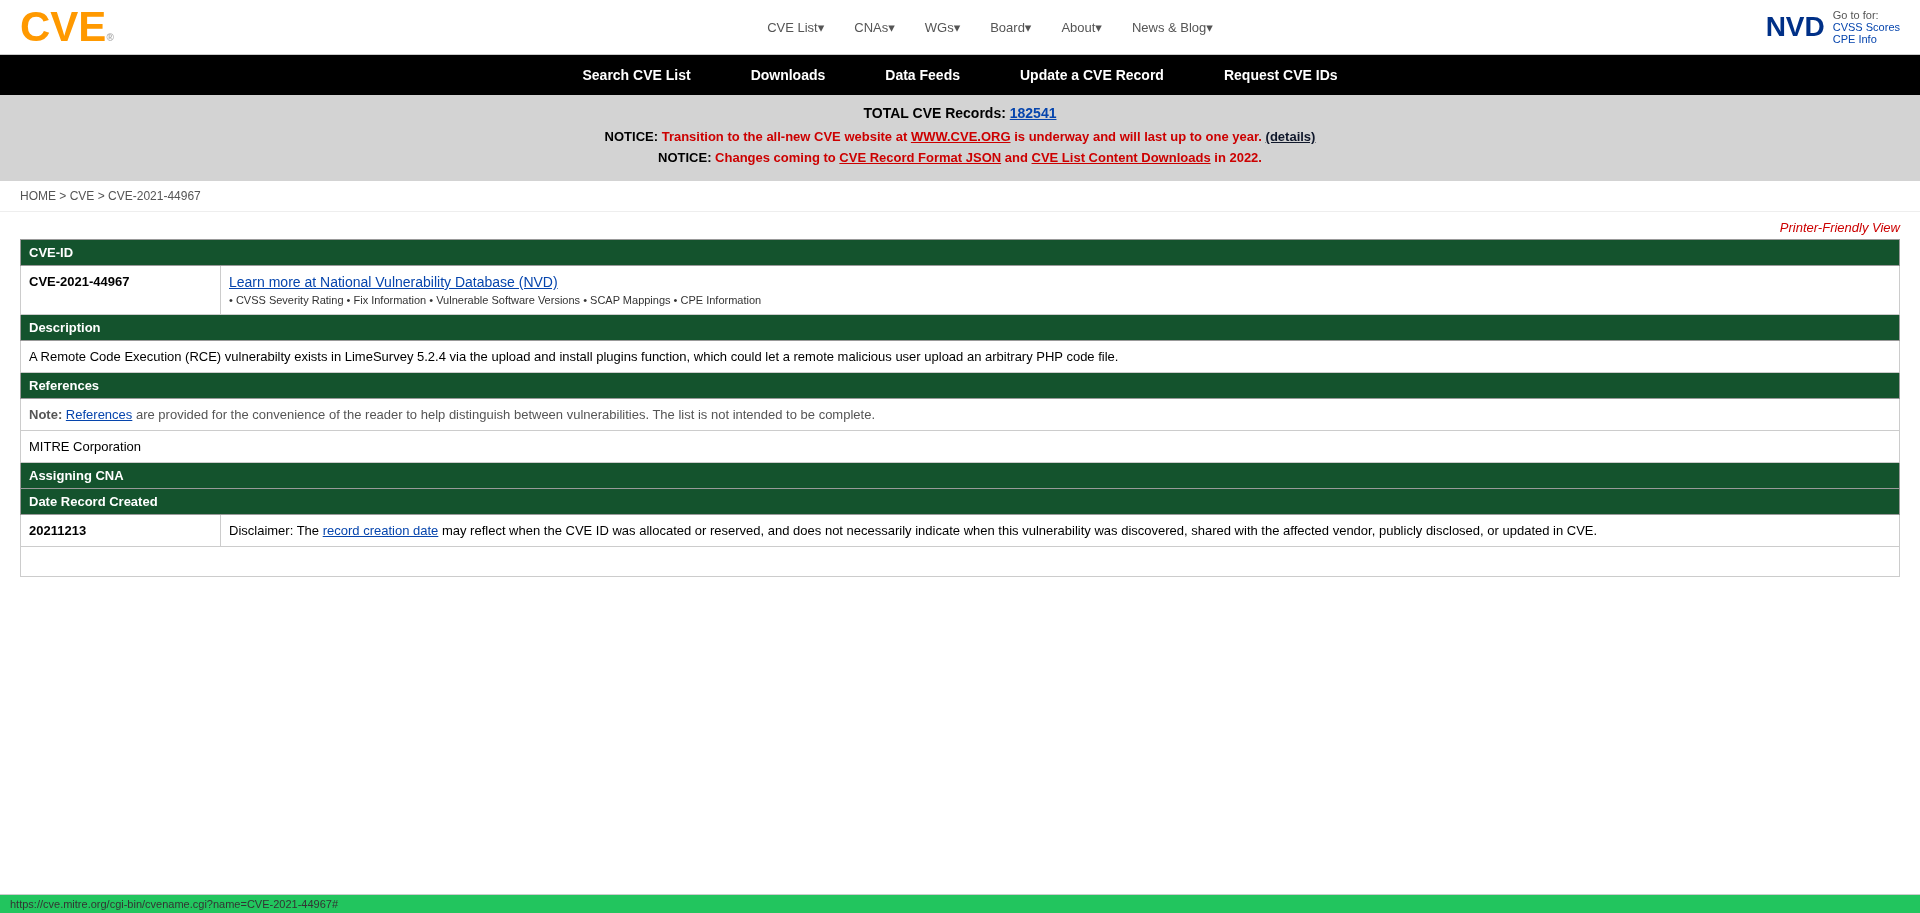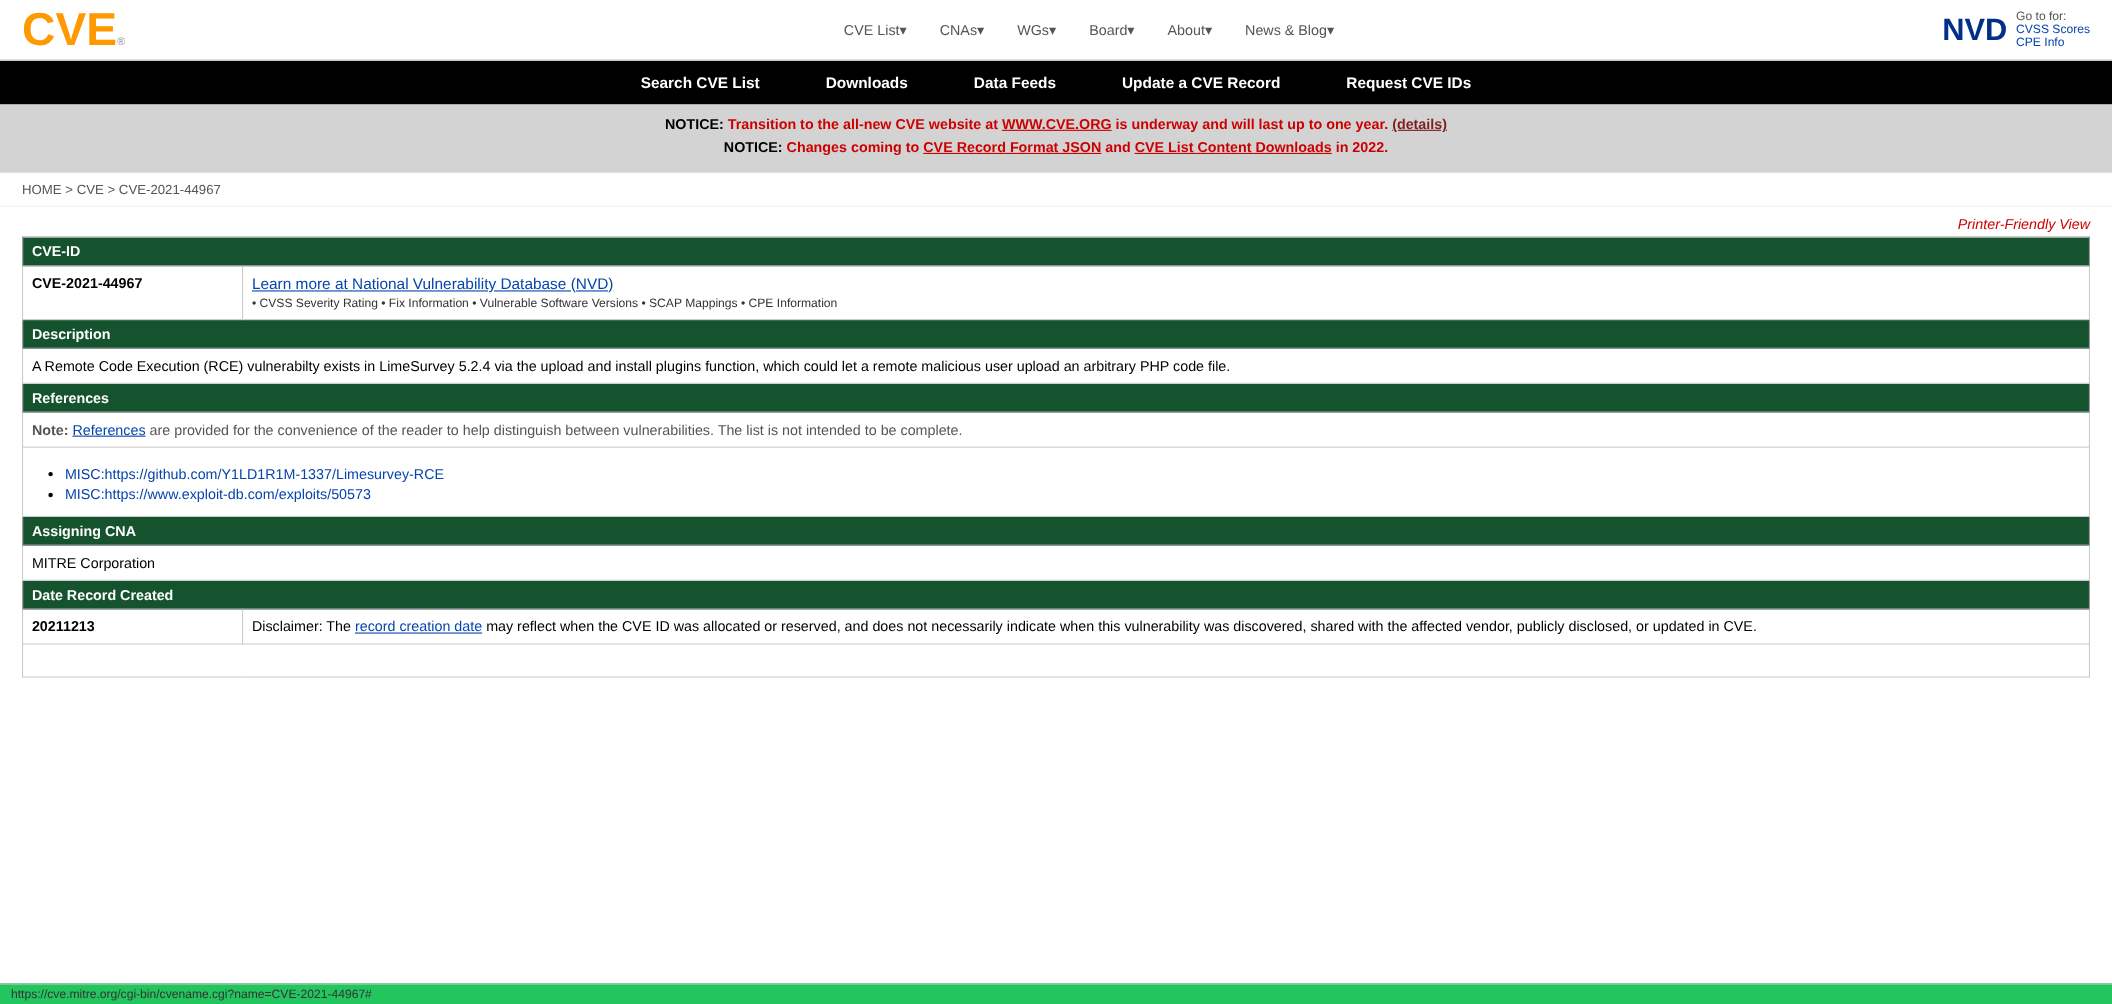--- a/index.html
+++ b/index.html
@@ -111,21 +111,21 @@
       font-size: 13px;
     }
     .notice-label { font-weight: bold; }
     .notice-red { color: #cc0000; font-weight: bold; }
     .notice-link-red {
       color: #cc0000;
       font-weight: bold;
       text-decoration: underline;
     }
     .notice-link {
-      color: #7f1d1d;
+      color: #0f172a;
       font-weight: bold;
       text-decoration: underline;
       margin-top: 44px;
     }
 
     
     #breadcrumb {
       padding: 8px 20px;
       font-size: 12px;
       color: #555;
@@ -277,20 +277,24 @@
 
 <div id="black-nav">
   <a href="#" class="black-nav-item">Search CVE List</a>
   <a href="#" class="black-nav-item">Downloads</a>
   <a href="#" class="black-nav-item">Data Feeds</a>
   <a href="#" class="black-nav-item">Update a CVE Record</a>
   <a href="#" class="black-nav-item">Request CVE IDs</a>
 </div>
 
 <div id="notice-bar">
+  <div class="total-cve">
+    <span>TOTAL CVE Records:</span>
+    <a href="#">182541</a>
+  </div>
   <div class="notice-line">
     <span class="notice-label">NOTICE:</span>
     <span class="notice-red"> Transition to the all-new CVE website at </span>
     <a href="#" class="notice-link-red">WWW.CVE.ORG</a>
     <span class="notice-red"> is underway and will last up to one year. </span>
     <a href="#" class="notice-link">(details)</a>
   </div>
   <div class="notice-line">
     <span class="notice-label">NOTICE:</span>
     <span class="notice-red"> Changes coming to </span>
@@ -341,38 +345,26 @@
       <th colspan="2" class="section-header">References</th>
     </tr>
     <tr>
       <td colspan="2" class="note-cell">
         <span style="font-weight:bold;">Note:</span>
         <span> </span>
         <a href="#">References</a>
         <span>are provided for the convenience of the reader to help distinguish between vulnerabilities. The list is not intended to be complete.</span>
       </td>
     </tr>
-    <tr>
-      <td colspan="2">
-        <ul class="references-list">
-          <li>
-            <a href="#">MISC:https://github.com/Y1LD1R1M-1337/Limesurvey-RCE</a>
-          </li>
-          <li>
-            <a href="#">MISC:https://www.exploit-db.com/exploits/50573</a>
-          </li>
-        </ul>
-      </td>
-    </tr>
-
+
+    <tr>
+      <td colspan="2" class="assigning-cna-cell">MITRE Corporation</td>
+    </tr>
     <tr>
       <th colspan="2" class="section-header">Assigning CNA</th>
-    </tr>
-    <tr>
-      <td colspan="2" class="assigning-cna-cell">MITRE Corporation</td>
     </tr>
 
     <tr>
       <th colspan="2" class="section-header">Date Record Created</th>
     </tr>
     <tr>
       <td class="date-label-cell">20211213</td>
       <td class="date-disclaimer-cell">
         <span>Disclaimer: The</span>
         <span> </span>

